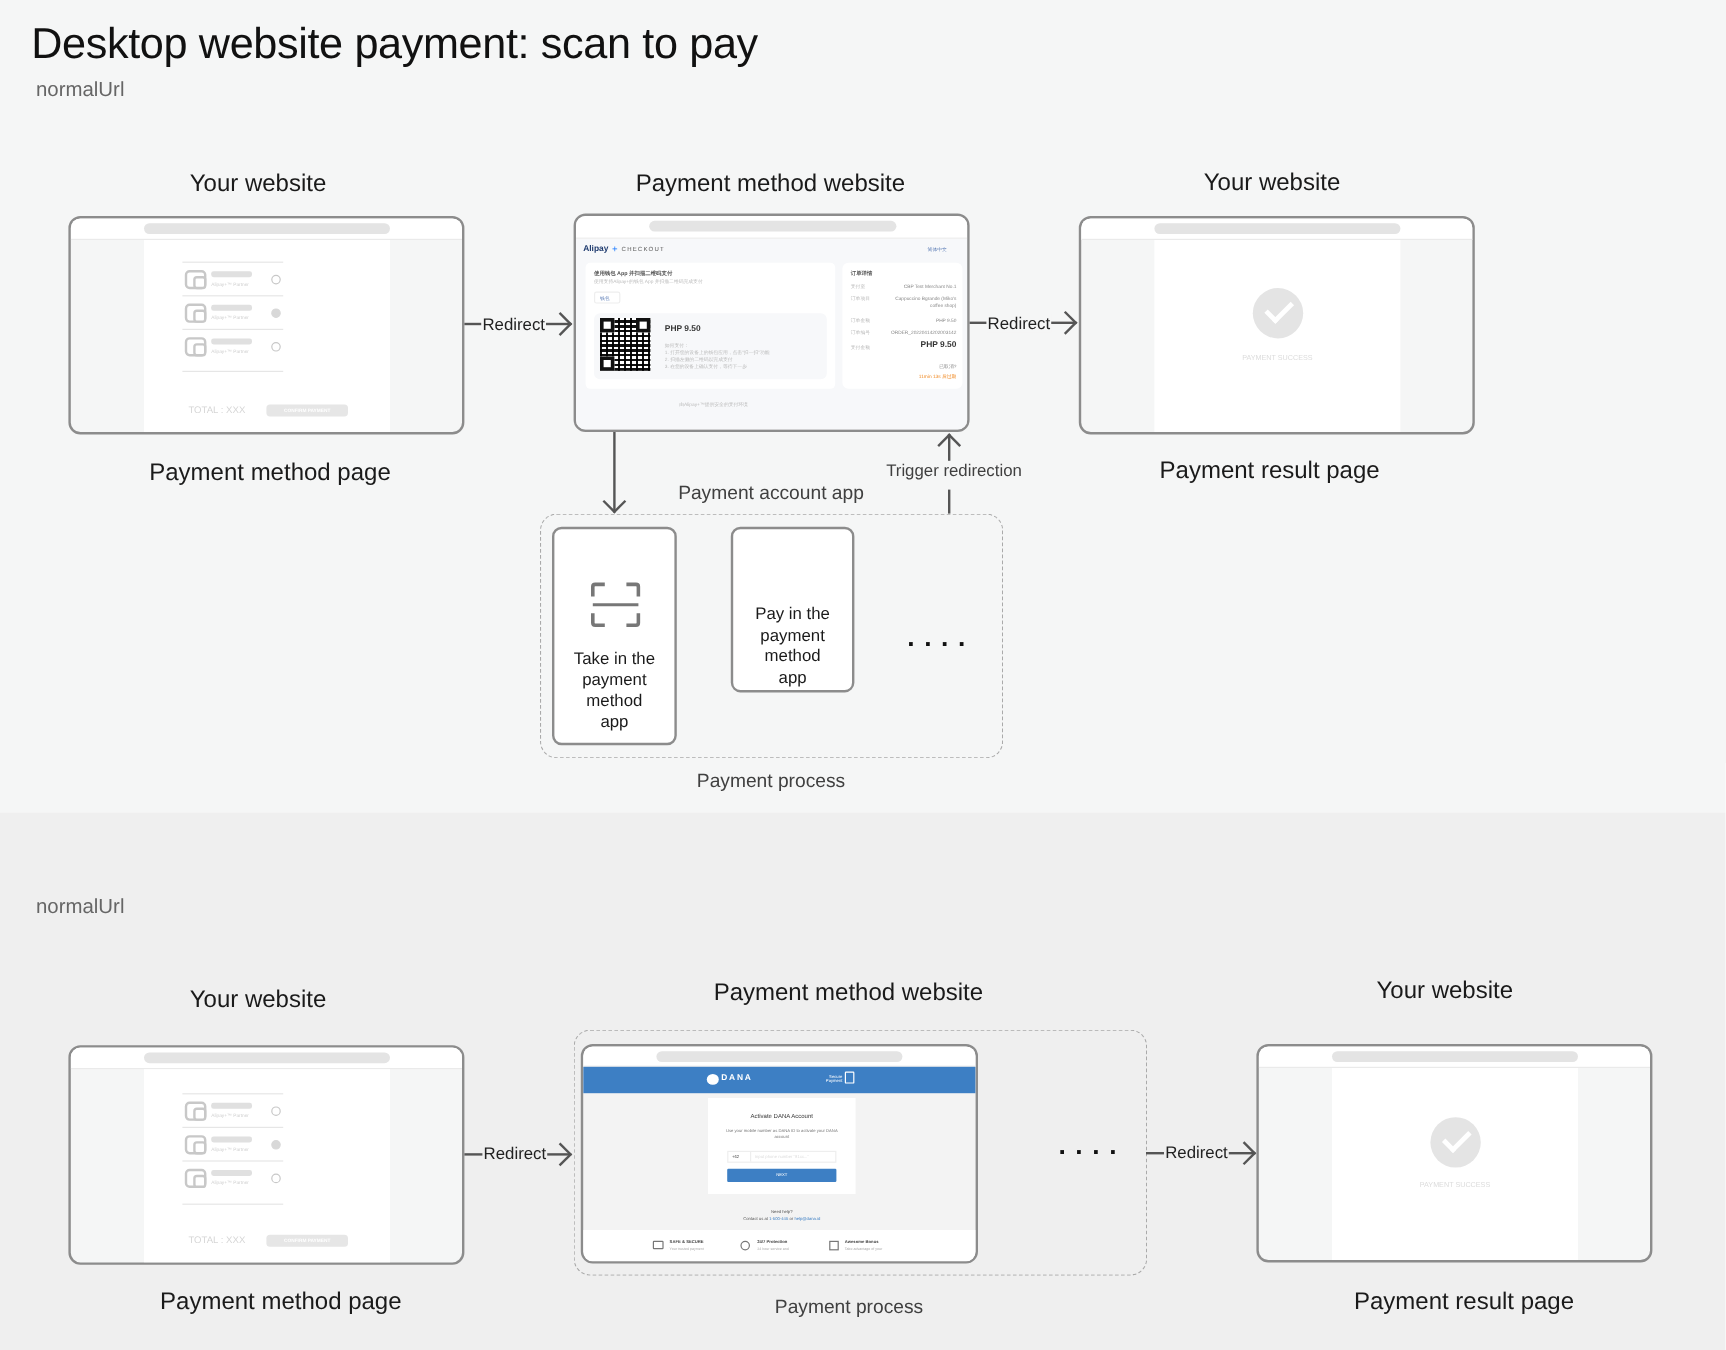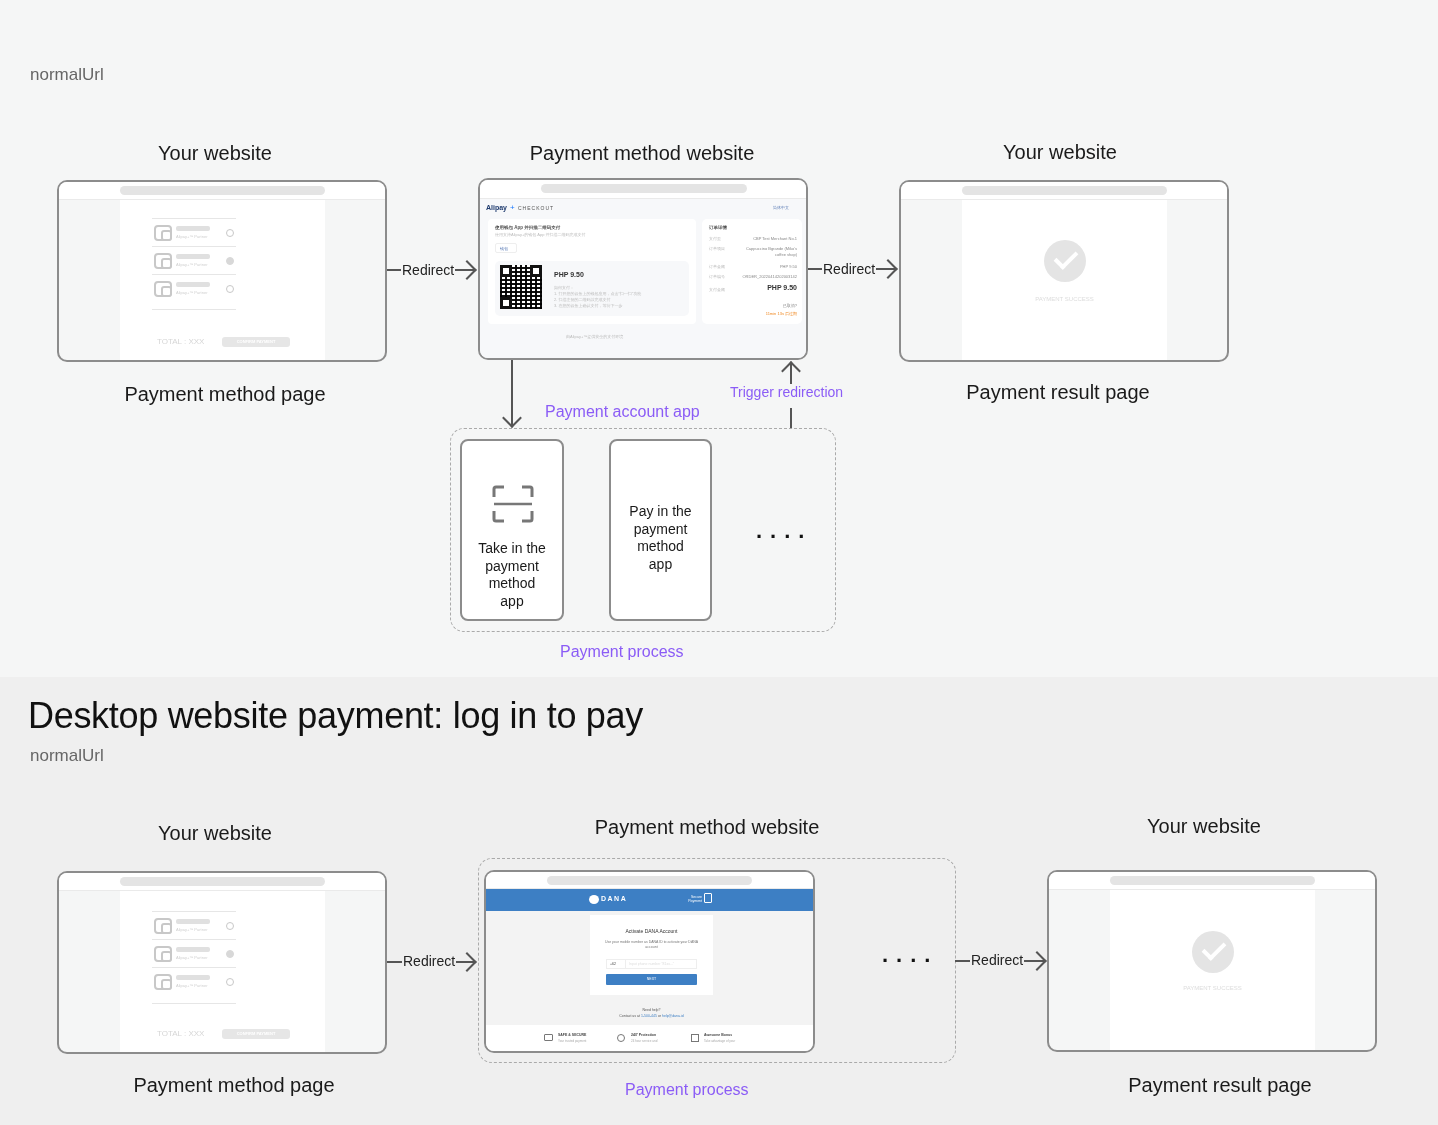--- a/index.html
+++ b/index.html
@@ -3,21 +3,21 @@
 <meta charset="utf-8">
 <style>
   * { box-sizing: border-box; margin: 0; padding: 0; }
   body { width: 1438px; height: 1125px; position: relative; font-family: "Liberation Sans", sans-serif; color: #1a1a1a; overflow: hidden; }
   .sec1 { position: absolute; left: 0; top: 0; width: 1438px; height: 677px; background: #f5f6f6; }
   .sec2 { position: absolute; left: 0; top: 677px; width: 1438px; height: 448px; background: #efefef; }
   .abs { position: absolute; }
   .h1 { font-size: 36px; font-weight: normal; color: #111; white-space: nowrap; letter-spacing: -0.3px; }
   .sub { font-size: 17px; color: #666; }
   .lbl { font-size: 20px; color: #1a1a1a; white-space: nowrap; text-align: center; }
-  .lbl-s { font-size: 15px; color: #8b5cf6; white-space: nowrap; text-align: left; }
+  .lbl-s { font-size: 15px; color: #404040; white-space: nowrap; text-align: center; }
   .browser { position: absolute; border: 2px solid #8c8c8c; border-radius: 10px; background: #f5f6f6; overflow: hidden; }
   .browser .bar { position: absolute; left: 0; right: 0; top: 0; height: 18px; background: #fff; border-bottom: 1px solid #eaeaea; }
   .browser .url { position: absolute; top: 4px; height: 9px; background: #e4e4e4; border-radius: 5px; }
   .browser .page { position: absolute; top: 18px; bottom: 0; background: #fff; }
   .wallet-row { position: absolute; left: 32px; width: 84px; height: 28px; border-top: 1px solid #e6e6e6; }
   .wallet-ic { position: absolute; left: 2px; top: 6px; width: 18px; height: 16px; border: 2px solid #c8c8c8; border-radius: 4px; }
   .wallet-ic::after { content: ""; position: absolute; right: -2px; top: 3px; width: 7px; height: 7px; border: 2px solid #c8c8c8; border-radius: 3px; background: #fff; }
   .wallet-bar { position: absolute; left: 24px; top: 7px; width: 34px; height: 5px; background: #e0e0e0; border-radius: 2px; }
   .wallet-txt { position: absolute; left: 24px; top: 15px; font-size: 4px; color: #d0d0d0; white-space: nowrap; }
   .radio { position: absolute; left: 74px; top: 10px; width: 8px; height: 8px; border: 1px solid #c8c8c8; border-radius: 50%; }
@@ -37,20 +37,21 @@
   .phone { position: absolute; border: 2px solid #8c8c8c; border-radius: 8px; background: #fff; }
   .phone-txt { position: absolute; left: 0; right: 0; font-size: 14px; text-align: center; color: #1a1a1a; line-height: 17.5px; }
   .dots { position: absolute; font-size: 22px; letter-spacing: 8px; color: #111; white-space: nowrap; font-weight: bold; }
   .tiny { font-size: 4px; color: #bbb; white-space: nowrap; position: absolute; }
   .tiny-d { font-size: 4.5px; color: #555; white-space: nowrap; position: absolute; }
 </style>
 </head>
 <body>
 
 <div class="sec1">
+  <div class="abs h1" style="left:26px;top:15px;">Desktop website payment: scan to pay</div>
   <div class="abs sub" style="left:30px;top:65px;">normalUrl</div>
 
   <div class="abs lbl" style="left:115px;top:142px;width:200px;">Your website</div>
   <div class="abs lbl" style="left:95px;top:383px;width:260px;">Payment method page</div>
 
   <div class="browser" style="left:57px;top:180px;width:330px;height:182px;">
     <div class="bar">
         <div class="url" style="left:61px;width:205px;"></div>
       </div>
     <div class="page" style="left:61px;width:205px;">
@@ -169,36 +170,35 @@
       <line x1="2" y1="19" x2="40" y2="19" stroke="#777" stroke-width="2.5"></line>
     </svg>
     <div class="phone-txt" style="top:99px;">
       <div>Take in the</div>
       <div>payment</div>
       <div>method</div>
       <div>app</div>
     </div>
   </div>
 
-  <div class="phone" style="left:609px;top:439px;width:103px;height:182px;">
+  <div class="phone" style="left:609px;top:439px;width:103px;height:138px;">
     <div class="phone-txt" style="top:62px;">
       <div>Pay in the</div>
       <div>payment</div>
       <div>method</div>
       <div>app</div>
     </div>
   </div>
 
   <div class="dots" style="left:756px;top:518px;">....</div>
 
   <div class="abs lbl-s" style="left:560px;top:643px;width:165px;font-size:16px;">Payment process</div>
 </div>
 
 <div class="sec2">
-  <div class="abs h1" style="left:28px;top:18px;">Desktop website payment: log in to pay</div>
   <div class="abs sub" style="left:30px;top:69px;">normalUrl</div>
 
   <div class="abs lbl" style="left:115px;top:145px;width:200px;">Your website</div>
   <div class="abs lbl" style="left:104px;top:397px;width:260px;">Payment method page</div>
 
   <div class="browser" style="left:57px;top:194px;width:330px;height:183px;">
     <div class="bar">
         <div class="url" style="left:61px;width:205px;"></div>
       </div>
     <div class="page" style="left:61px;width:205px;">

